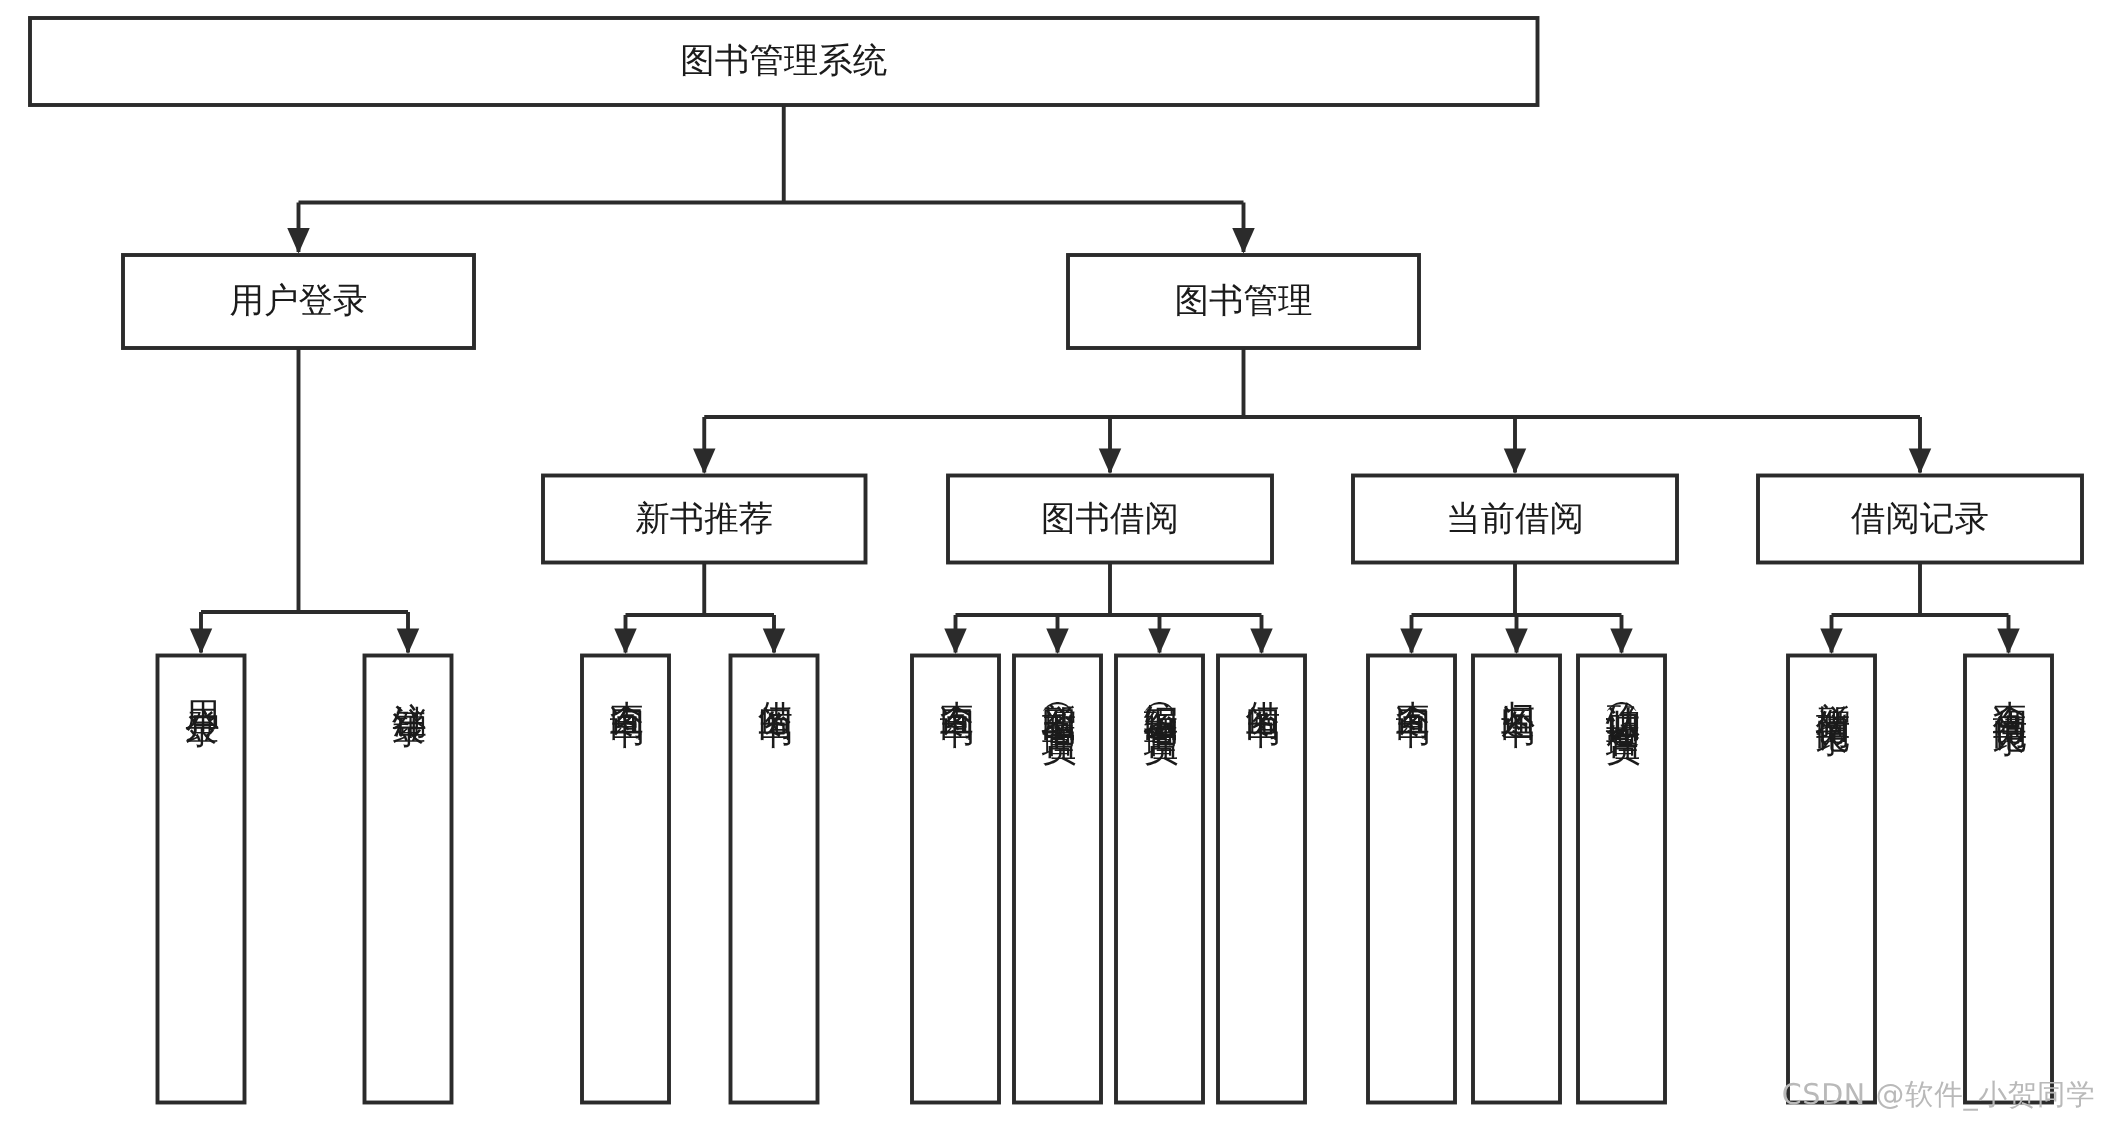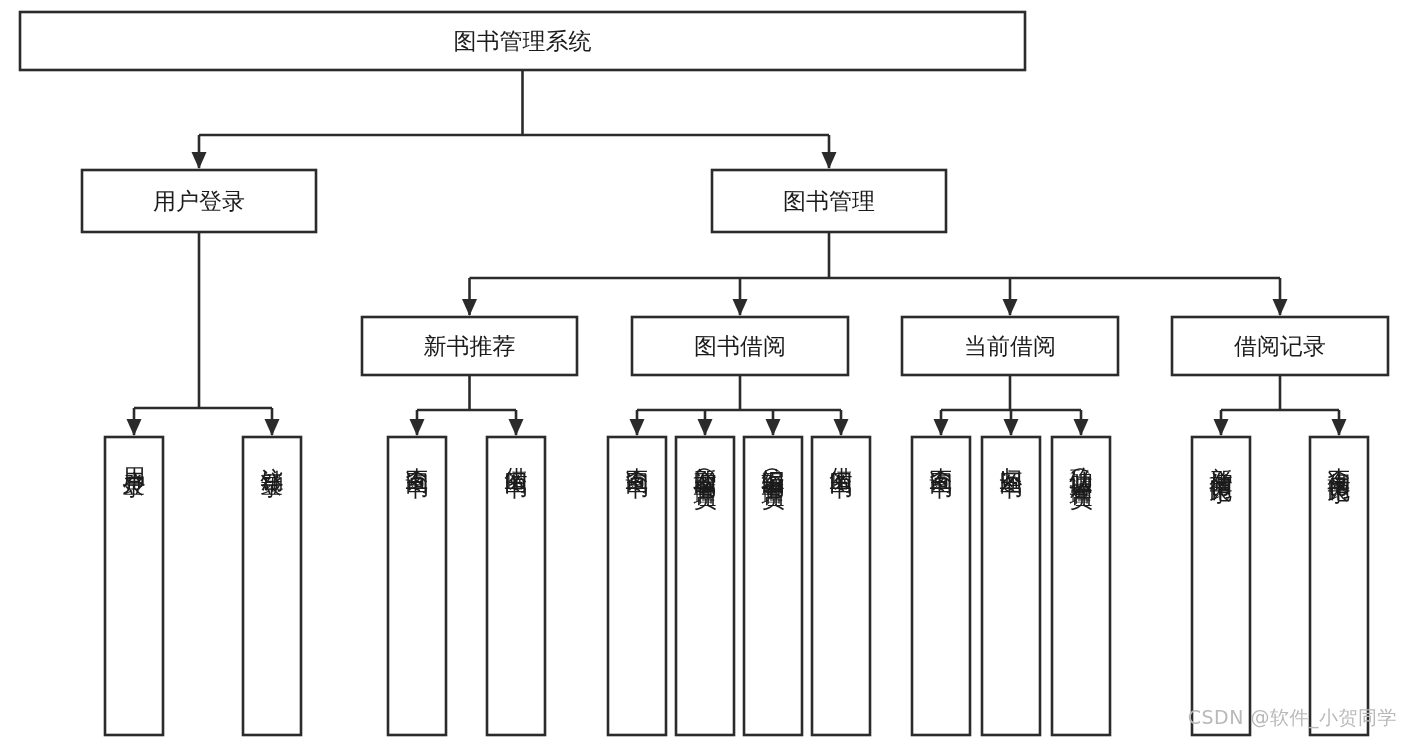--- a/index.html
+++ b/index.html
@@ -62,21 +62,21 @@
     font-family: "DejaVu Sans", "Liberation Sans", sans-serif;
     font-size: 23px;
     line-height: 1.0;
     letter-spacing: 3px;
     color: #1b1b1b;
     white-space: nowrap;
   }
   .watermark {
     position: absolute;
     right: 8px;
-    bottom: 16px;
+    bottom: 4px;
     font-family: "DejaVu Sans", "Liberation Sans", sans-serif;
     font-size: 19px;
     color: #b9b9b9;
     white-space: nowrap;
     letter-spacing: 0.5px;
   }
 </style>
 </head>
 <body>
 

